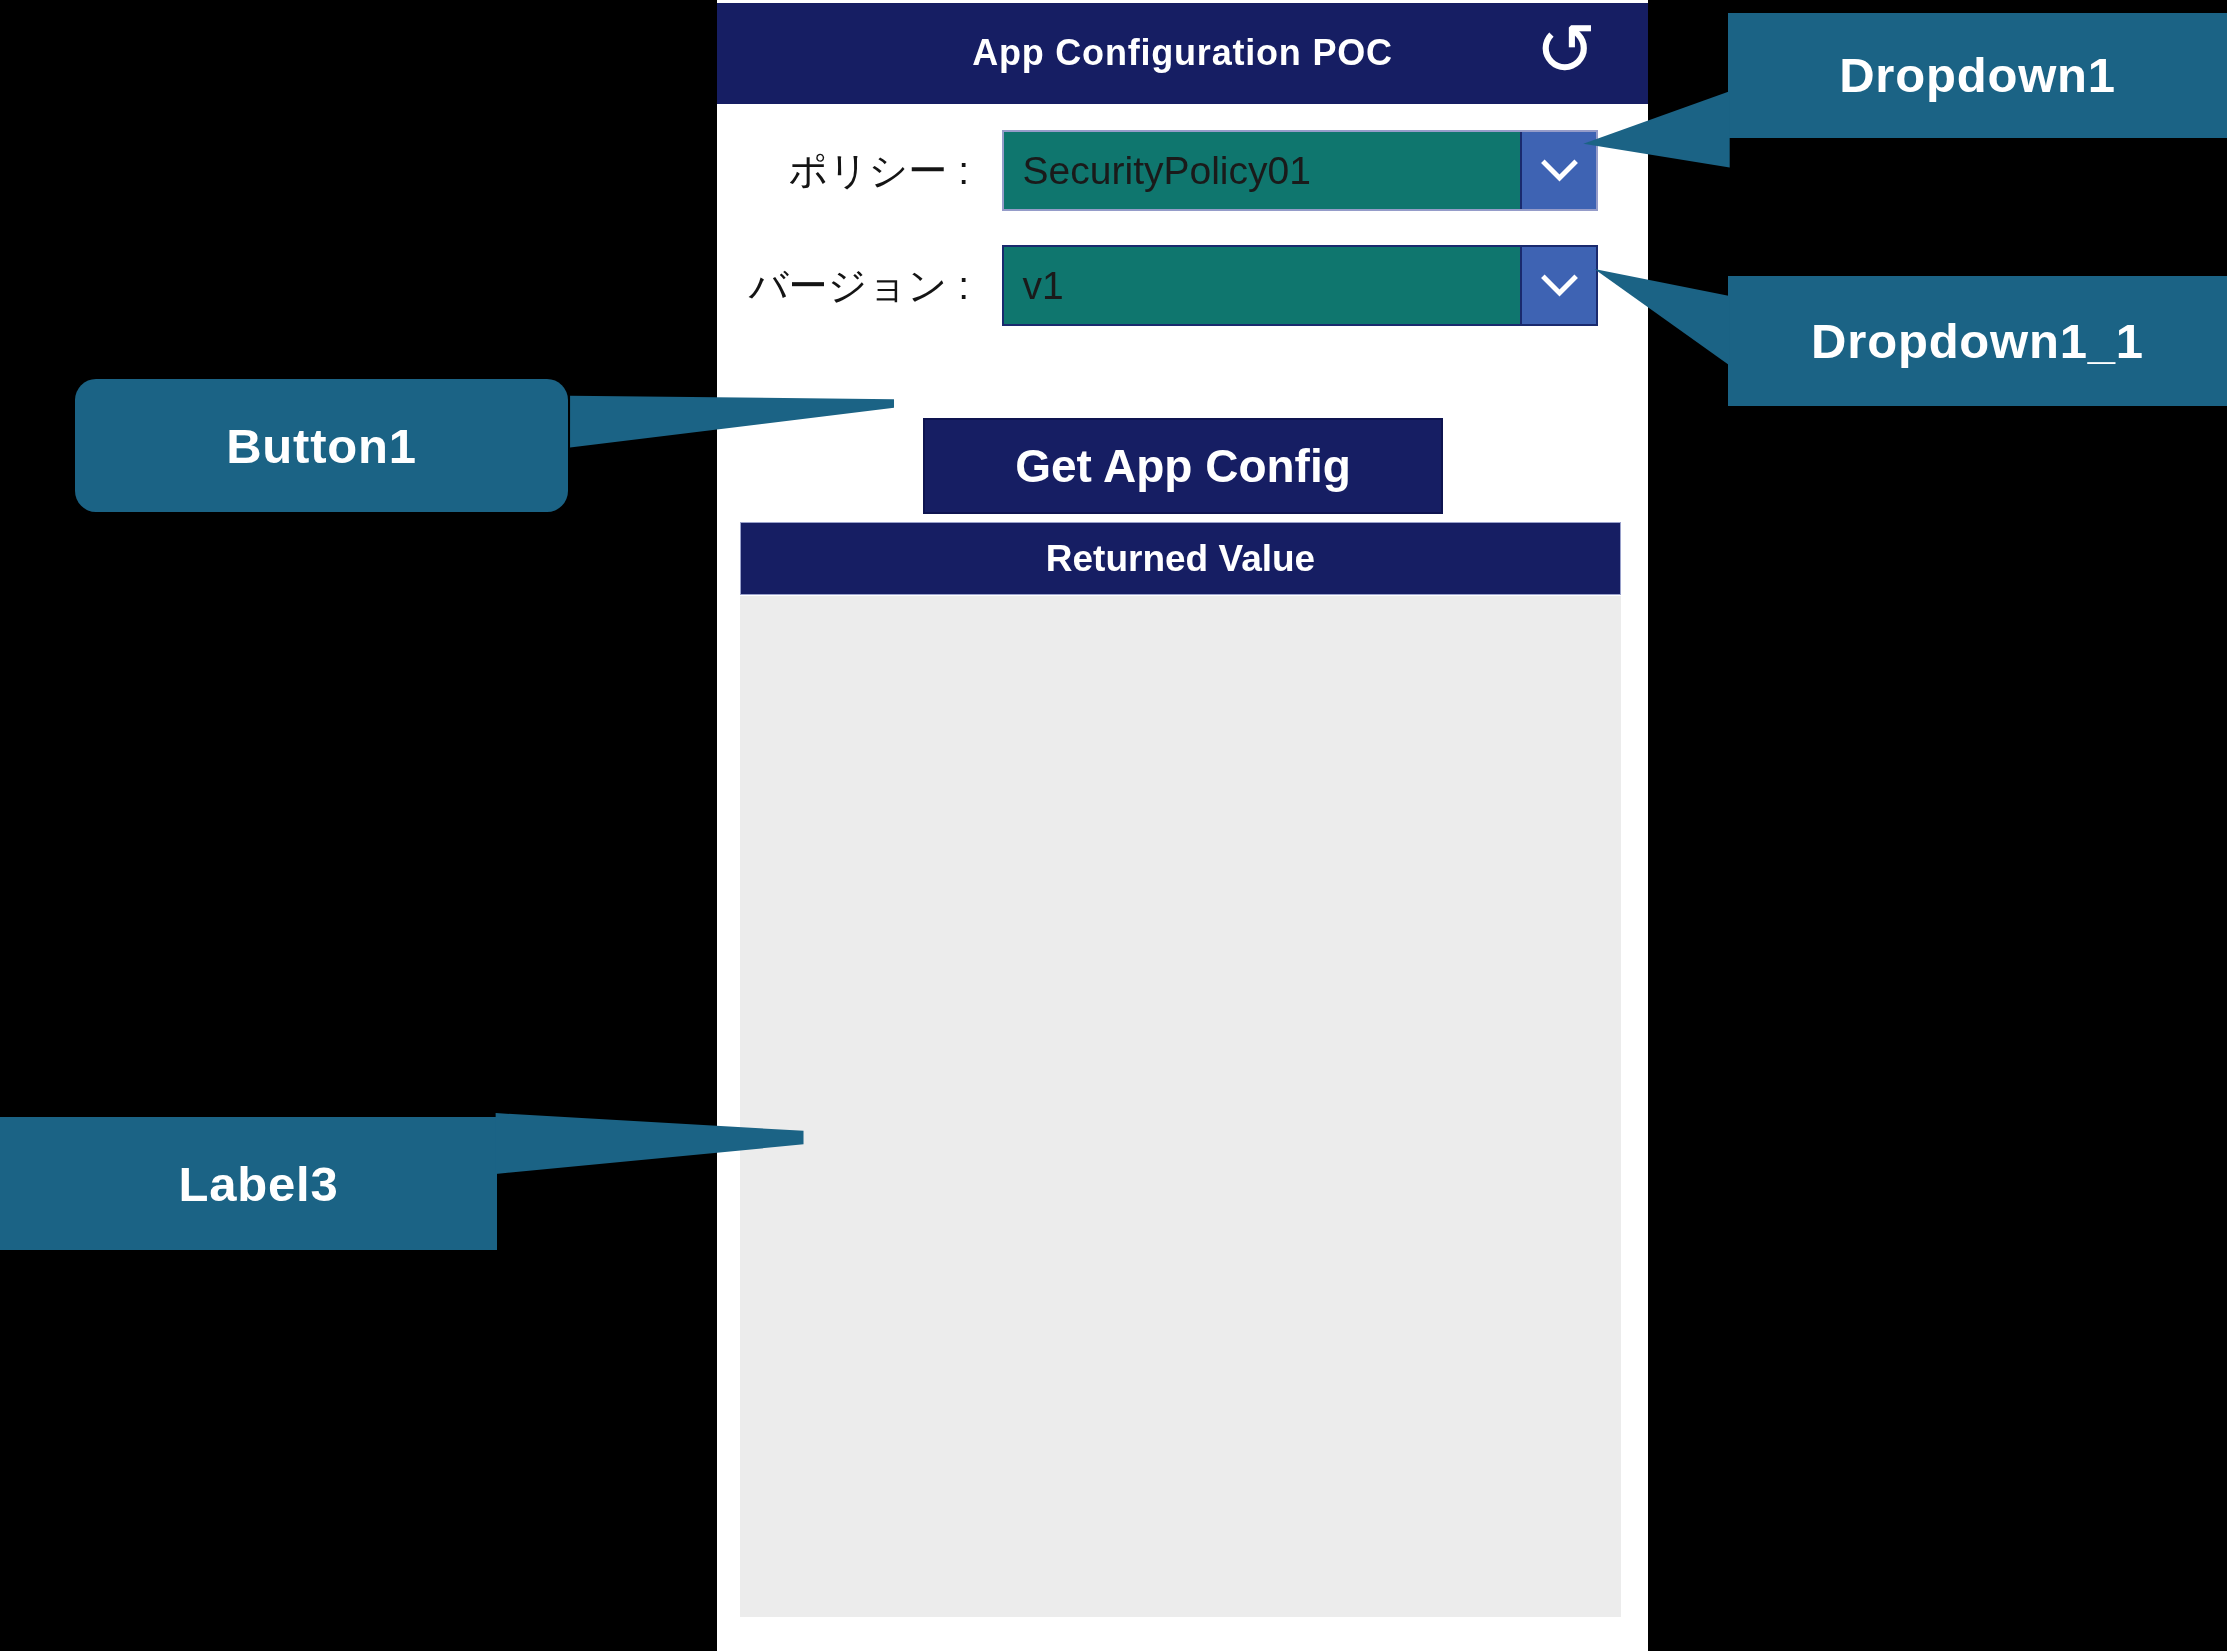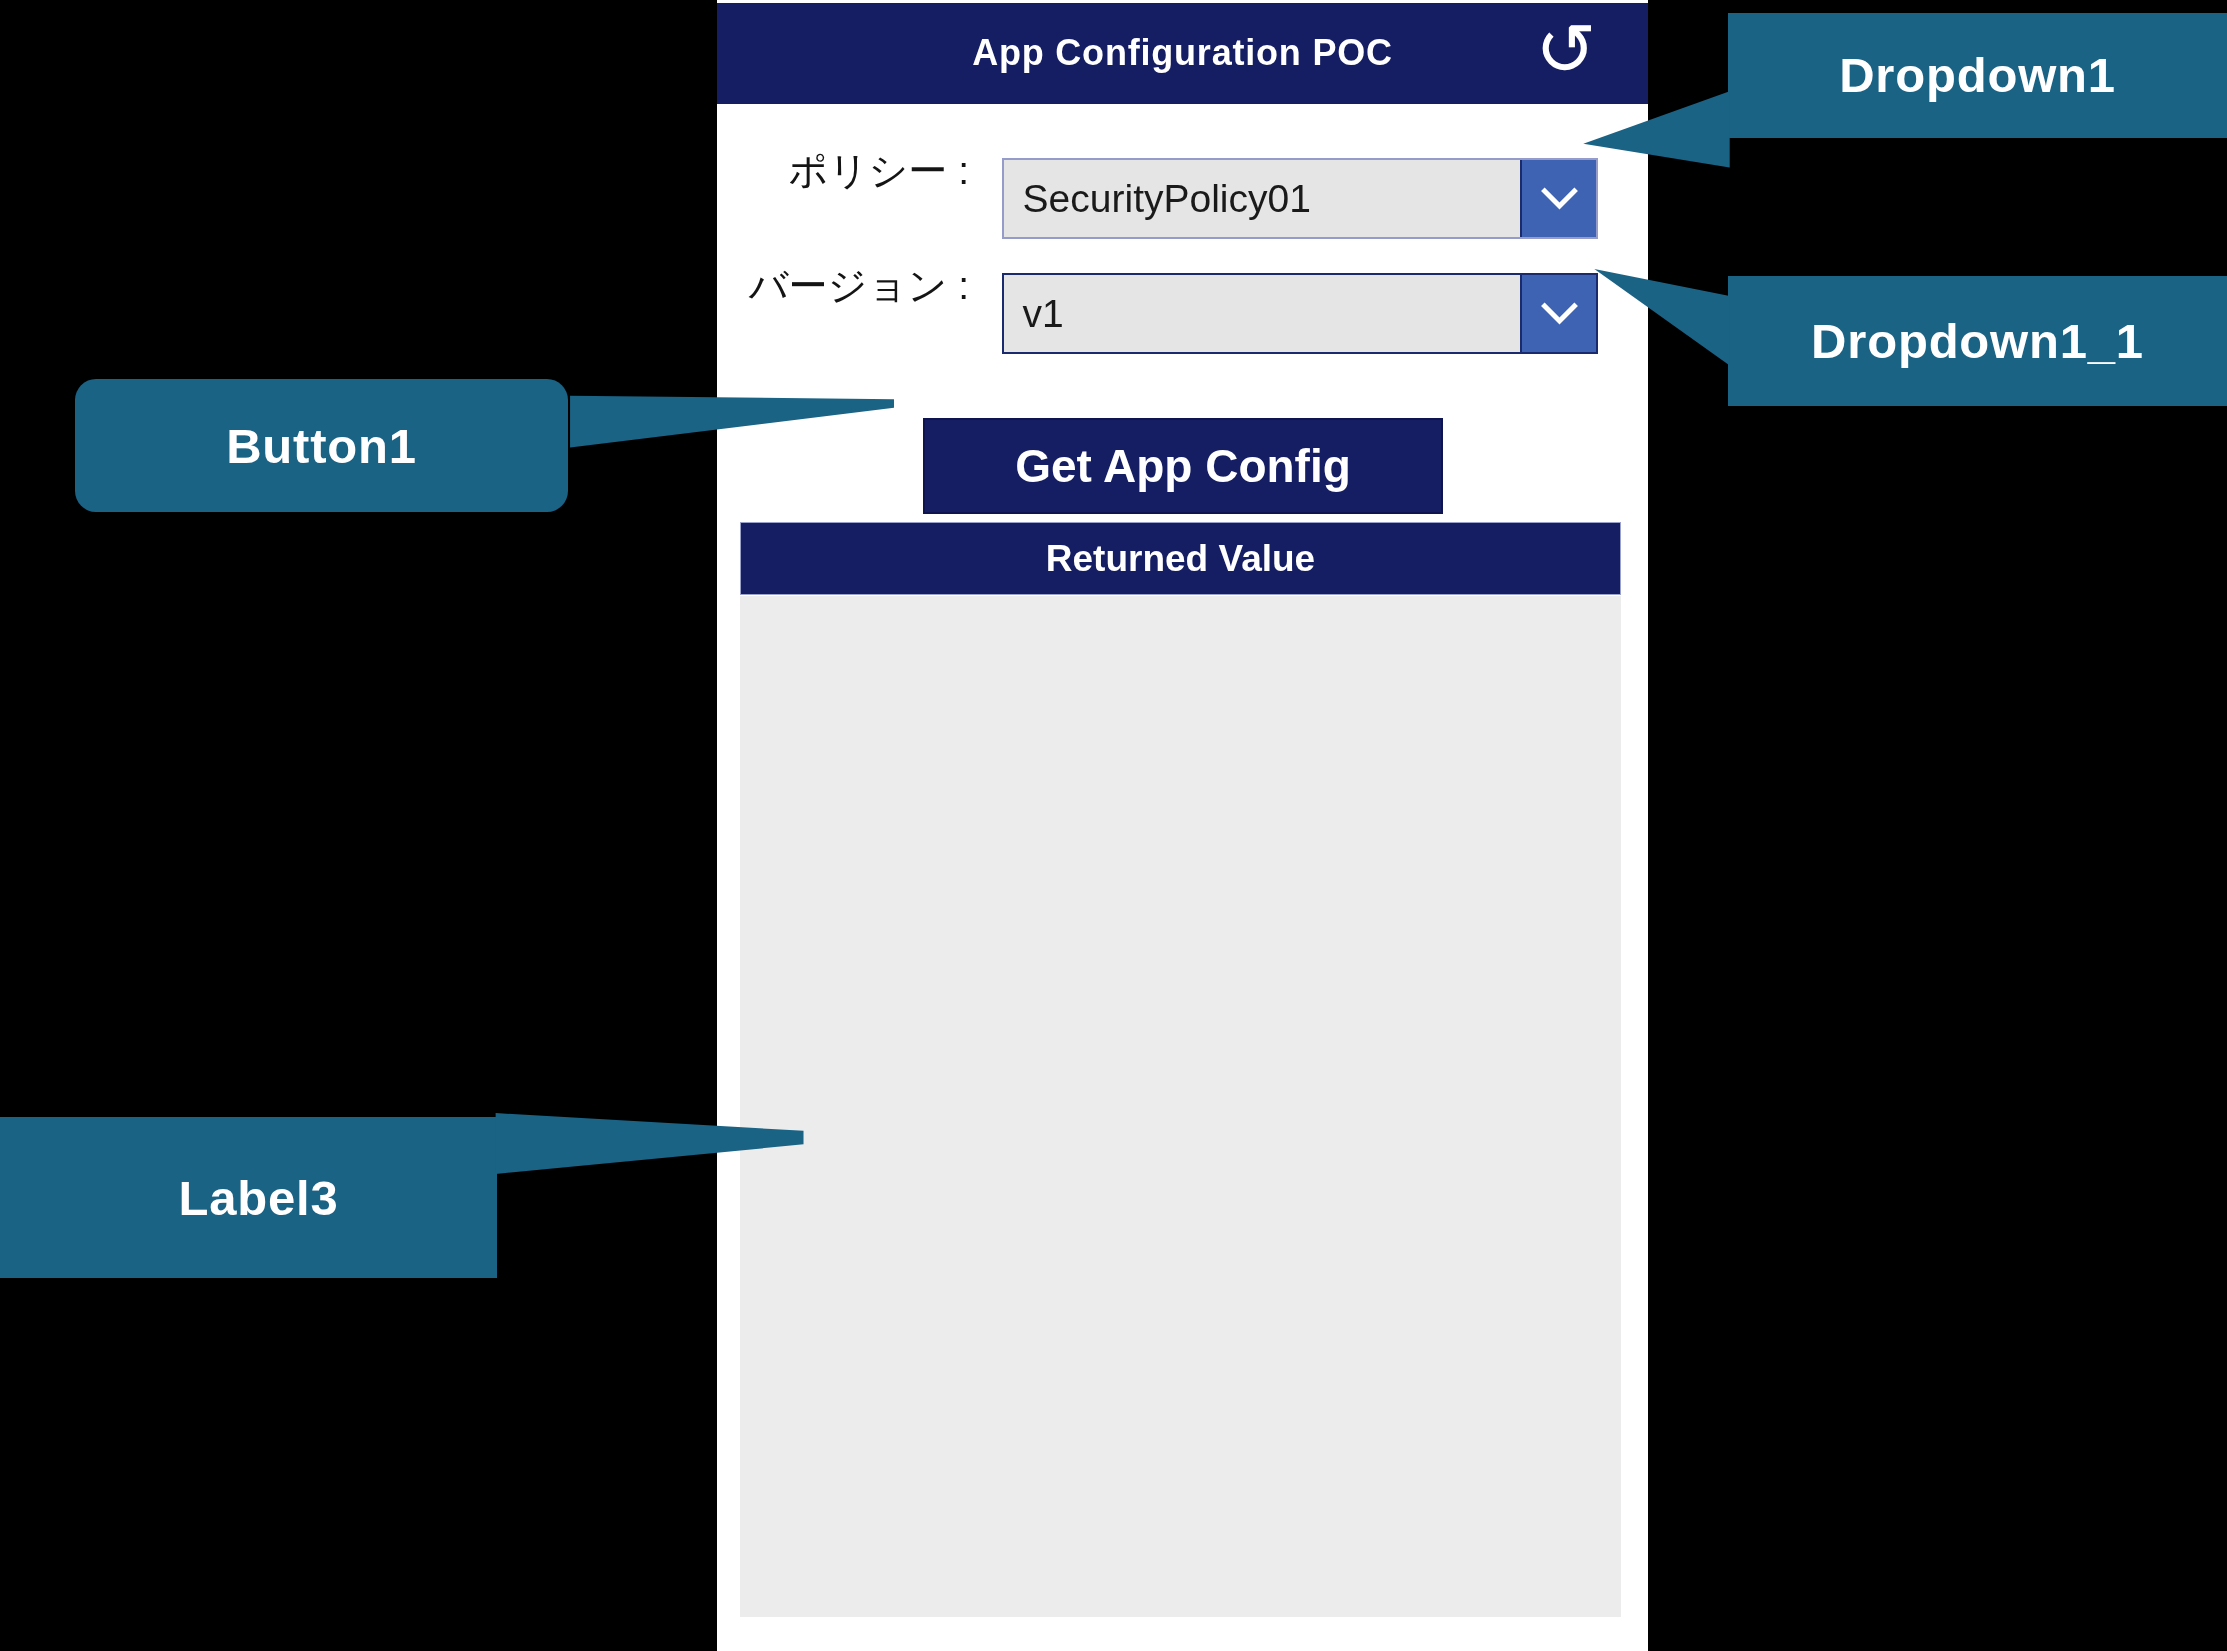--- a/index.html
+++ b/index.html
@@ -41,21 +41,21 @@
   }
 
   .field-label{
     color:#141414;font-size:39px;text-align:right;
     display:flex;align-items:center;justify-content:flex-end;height:81px;
   }
   .lbl1{left:711px;top:130px;width:258px;}
   .lbl2{left:711px;top:245px;width:258px;}
 
   .dropdown{
-    background:#e5e5e5;display:flex;align-items:stretch;cursor:pointer;margin-top:28px;
+    background:#0f766e;display:flex;align-items:stretch;cursor:pointer;
   }
   .dd1{left:1002px;top:130px;width:596px;height:81px;border:2.5px solid var(--dropdown-border-light);}
   .dd2{left:1002px;top:245px;width:596px;height:81px;border:2.5px solid var(--dropdown-border);}
   .dd-value{
     flex:1;display:flex;align-items:center;padding-left:18.6px;
     font-size:39px;color:#1A1A1A;white-space:nowrap;overflow:hidden;
   }
   .dd-chevron{
     width:76px;flex:0 0 76px;background:var(--chevron-blue);
     border-left:2.5px solid var(--dropdown-border);
@@ -82,21 +82,21 @@
 
   
   .callout{
     background:var(--callout-teal);
     display:flex;align-items:center;justify-content:center;
     color:#fff;font-size:49px;font-weight:700;letter-spacing:0.8px;
   }
   .co-dropdown1{left:1728px;top:12.7px;width:499px;height:125px;text-align:right;}
   .co-dropdown1-1{left:1728px;top:276px;width:499px;height:130px;}
   .co-button1{left:75px;top:379px;width:493px;height:133px;border-radius:21px;}
-  .co-label3{left:0;top:1117px;width:497px;height:161px;padding-left:20px;}
+  .co-label3{left:0;top:1117px;width:497px;height:133px;padding-left:20px;}
 
   .arrow-layer{left:0;top:0;width:2227px;height:1651px;pointer-events:none;color:var(--callout-teal);}
 </style>
 </head>
 <body>
 
 <div class="abs phone-panel"></div>
 
 <div class="abs app-header">
   <div class="app-title">App Configuration POC</div>

